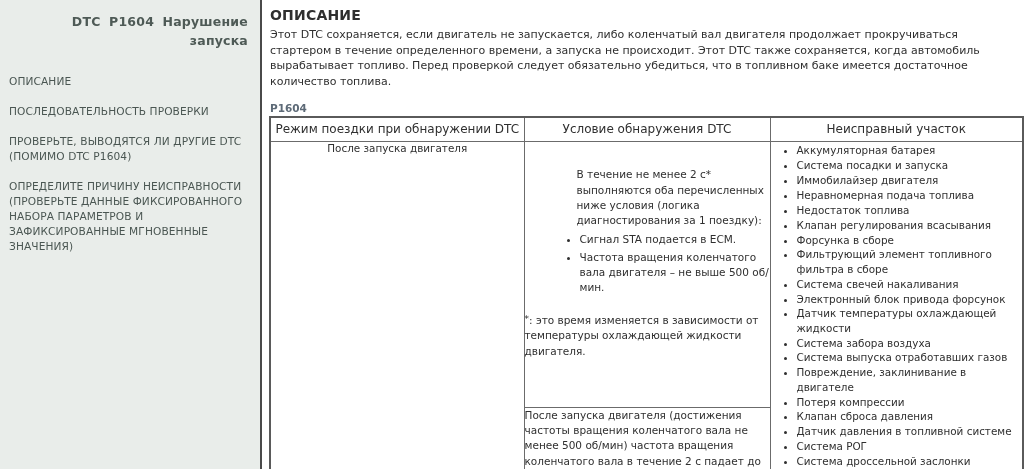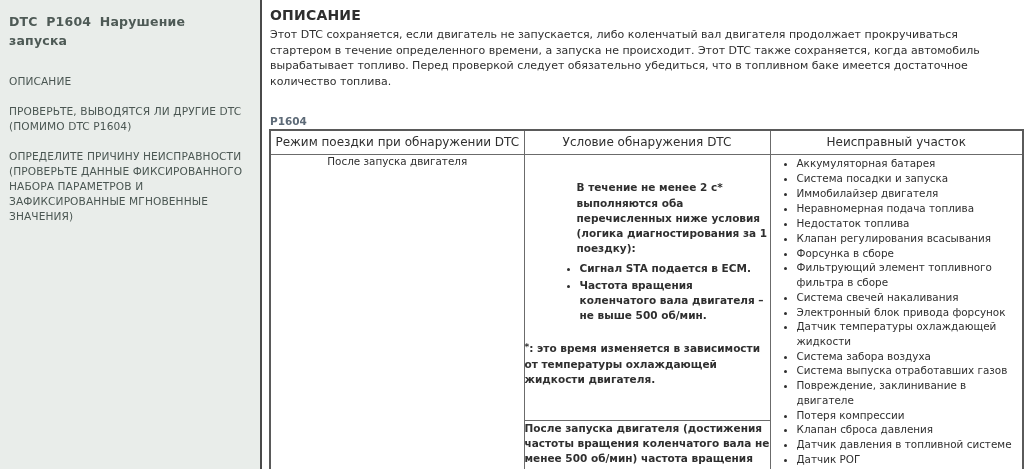--- a/index.html
+++ b/index.html
@@ -33,20 +33,21 @@
     overflow: hidden;
   }
   .sidebar-title {
     font-size: 12.5px;
     font-weight: bold;
     color: #4e5a56;
     line-height: 1.55;
     letter-spacing: 0.2px;
     margin: 3px 0 0 0;
     word-spacing: 4px;
+    text-align: right;
   }
   .sidebar-links {
     margin-top: 23px;
   }
   .sidebar-item {
     font-size: 10.6px;
     color: #4a5652;
     line-height: 1.42;
     margin-bottom: 15px;
     letter-spacing: 0.1px;
@@ -73,21 +74,21 @@
     font-size: 11px;
     color: #2f2f2f;
     line-height: 1.42;
     margin: 0 4px 0 4px;
     max-width: 752px;
   }
   .code-label {
     font-size: 10.5px;
     color: #5d6a77;
     font-weight: bold;
-    margin: 26px 0 2px 4px;
+    margin: 13px 0 2px 4px;
   }
 
   
   .dtc-table {
     border-collapse: collapse;
     width: 755px;
     margin-left: 3px;
     table-layout: fixed;
     border: 2px solid #5a5a5a;
   }
@@ -121,21 +122,20 @@
   .cond-inner {
     width: 100%;
     border-collapse: collapse;
     table-layout: fixed;
     border: 0;
   }
   .cond-inner td {
     border: 0;
     border-bottom: 1px solid #6b6b6b;
     padding: 0;
-    font-weight: bold;
   }
   .cond-inner tr:last-child td { border-bottom: 0; }
   .cond-block-a {
     height: 265px;
     padding: 4px 8px 4px 6px;
     box-sizing: border-box;
   }
   .cond-block-b {
     padding: 8px 8px 4px 6px;
     box-sizing: border-box;
@@ -183,20 +183,21 @@
 </head>
 <body>
 
 <div class="page">
 
   <aside class="sidebar">
     <div class="sidebar-title">DTC  P1604  Нарушение запуска</div>
 
     <nav class="sidebar-links">
       <div class="sidebar-item">ОПИСАНИЕ</div>
+      <div class="sidebar-item">ПОСЛЕДОВАТЕЛЬНОСТЬ ПРОВЕРКИ</div>
       <div class="sidebar-item">ПРОВЕРЬТЕ, ВЫВОДЯТСЯ ЛИ ДРУГИЕ DTC (ПОМИМО DTC P1604)</div>
       <div class="sidebar-item">ОПРЕДЕЛИТЕ ПРИЧИНУ НЕИСПРАВНОСТИ (ПРОВЕРЬТЕ ДАННЫЕ ФИКСИРОВАННОГО НАБОРА ПАРАМЕТРОВ И ЗАФИКСИРОВАННЫЕ МГНОВЕННЫЕ ЗНАЧЕНИЯ)</div>
     </nav>
   </aside>
 
   <main class="main">
 
     <h1 class="desc-heading">ОПИСАНИЕ</h1>
     <p class="desc-body">Этот DTC сохраняется, если двигатель не запускается, либо коленчатый вал двигателя продолжает прокручиваться стартером в течение определенного времени, а запуска не происходит. Этот DTC также сохраняется, когда автомобиль вырабатывает топливо. Перед проверкой следует обязательно убедиться, что в топливном баке имеется достаточное количество топлива.</p>
 
@@ -254,21 +255,21 @@
               <li>Фильтрующий элемент топливного фильтра в сборе</li>
               <li>Система свечей накаливания</li>
               <li>Электронный блок привода форсунок</li>
               <li>Датчик температуры охлаждающей жидкости</li>
               <li>Система забора воздуха</li>
               <li>Система выпуска отработавших газов</li>
               <li>Повреждение, заклинивание в двигателе</li>
               <li>Потеря компрессии</li>
               <li>Клапан сброса давления</li>
               <li>Датчик давления в топливной системе</li>
-              <li>Датчик РОГ</li>
+              <li>Система РОГ</li>
               <li>Система дроссельной заслонки дизельного двигателя</li>
             </ul>
           </td>
 
         </tr>
       </tbody>
     </table>
 
   </main>
 </div>

